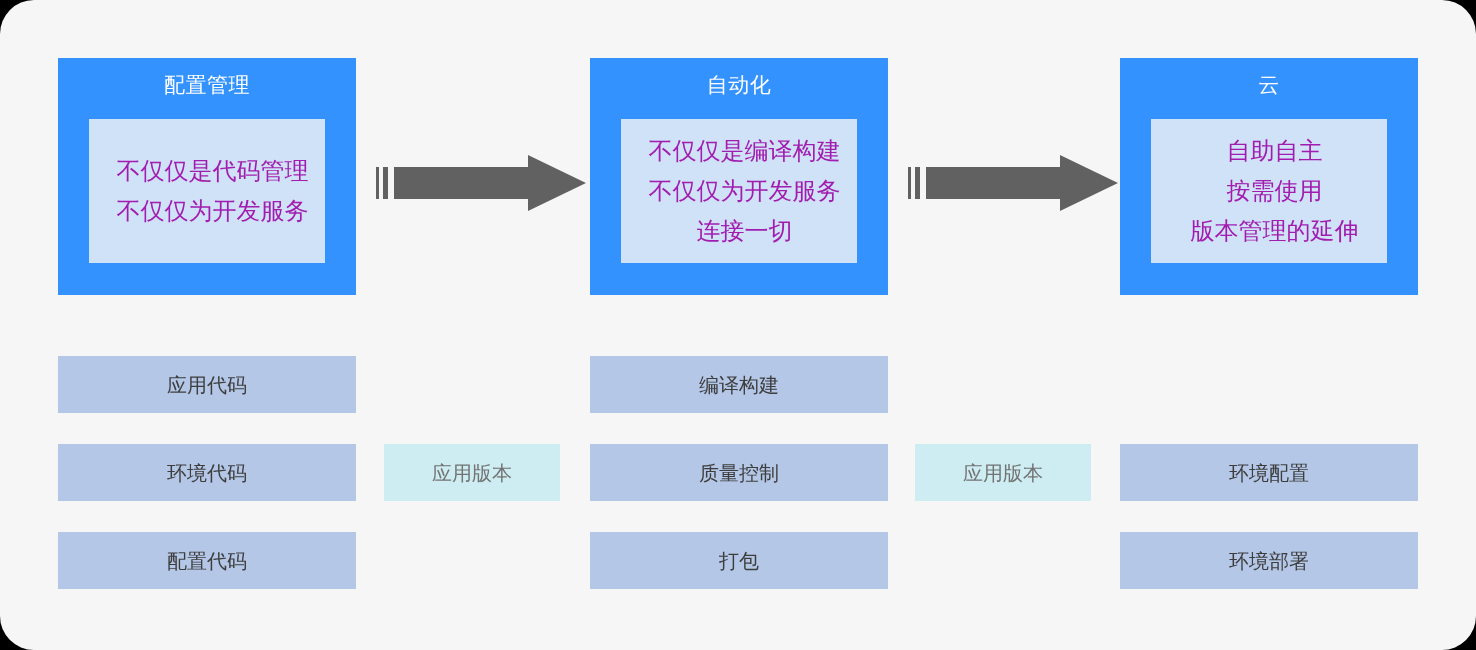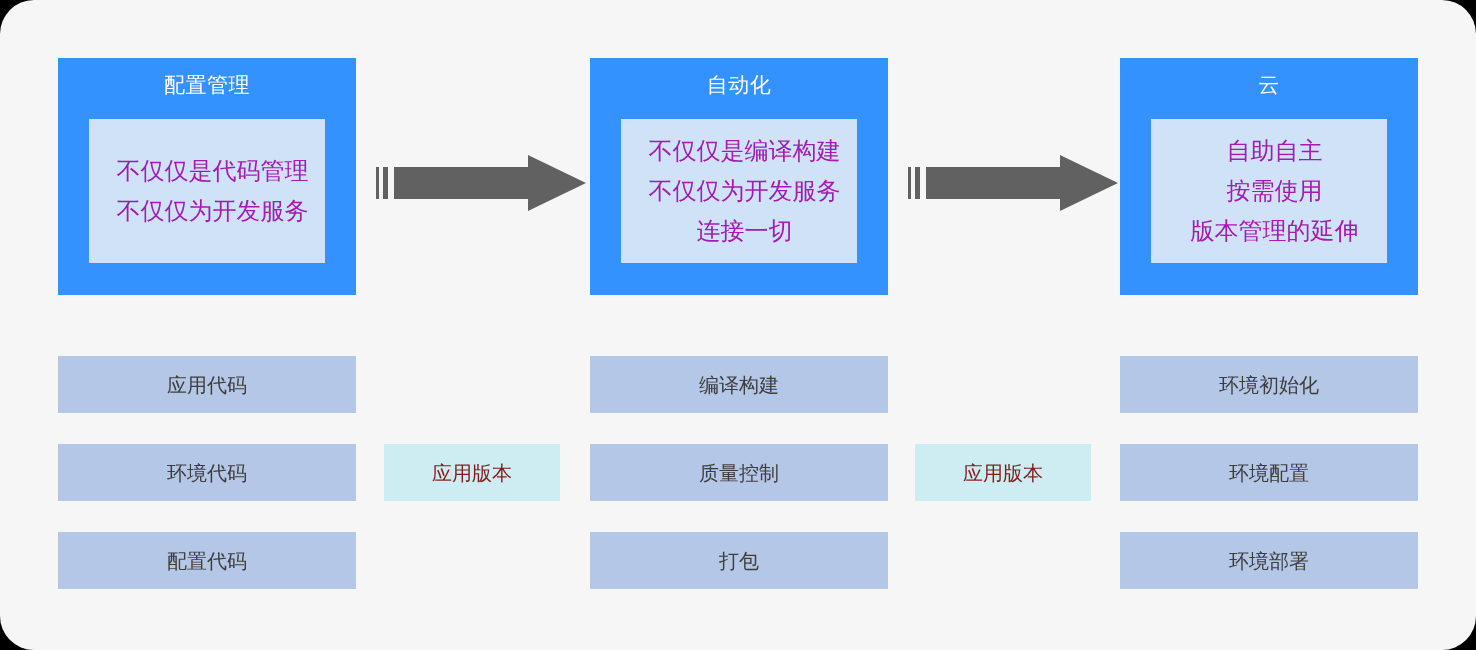--- a/index.html
+++ b/index.html
@@ -38,21 +38,21 @@
   .col1{left:58px;width:298px;}
   .col2{left:590px;width:298px;}
   .col3{left:1120px;width:298px;}
   .r1{top:356px;}
   .r2{top:444px;}
   .r3{top:532px;}
 
   
   .mbox{position:absolute;top:444px;height:57px;width:176px;background:#CDEDF2;
         display:flex;align-items:center;justify-content:center;}
-  .mbox span{color:#7f1d1d;font-size:20px;line-height:26px;}
+  .mbox span{color:#737373;font-size:20px;line-height:26px;}
   #mbox1{left:384px;}
   #mbox2{left:915px;}
 </style>
 </head>
 <body>
 
 <div id="canvas">
   <div id="panel">
 
     <div class="card" id="card1">
@@ -110,23 +110,20 @@
     <div class="sbox col2 r1">
       <span>编译构建</span>
     </div>
     <div class="sbox col2 r2">
       <span>质量控制</span>
     </div>
     <div class="sbox col2 r3">
       <span>打包</span>
     </div>
 
-    <div class="sbox col3 r1">
-      <span>环境初始化</span>
-    </div>
     <div class="sbox col3 r2">
       <span>环境配置</span>
     </div>
     <div class="sbox col3 r3">
       <span>环境部署</span>
     </div>
 
     <div class="mbox" id="mbox1">
       <span>应用版本</span>
     </div>

